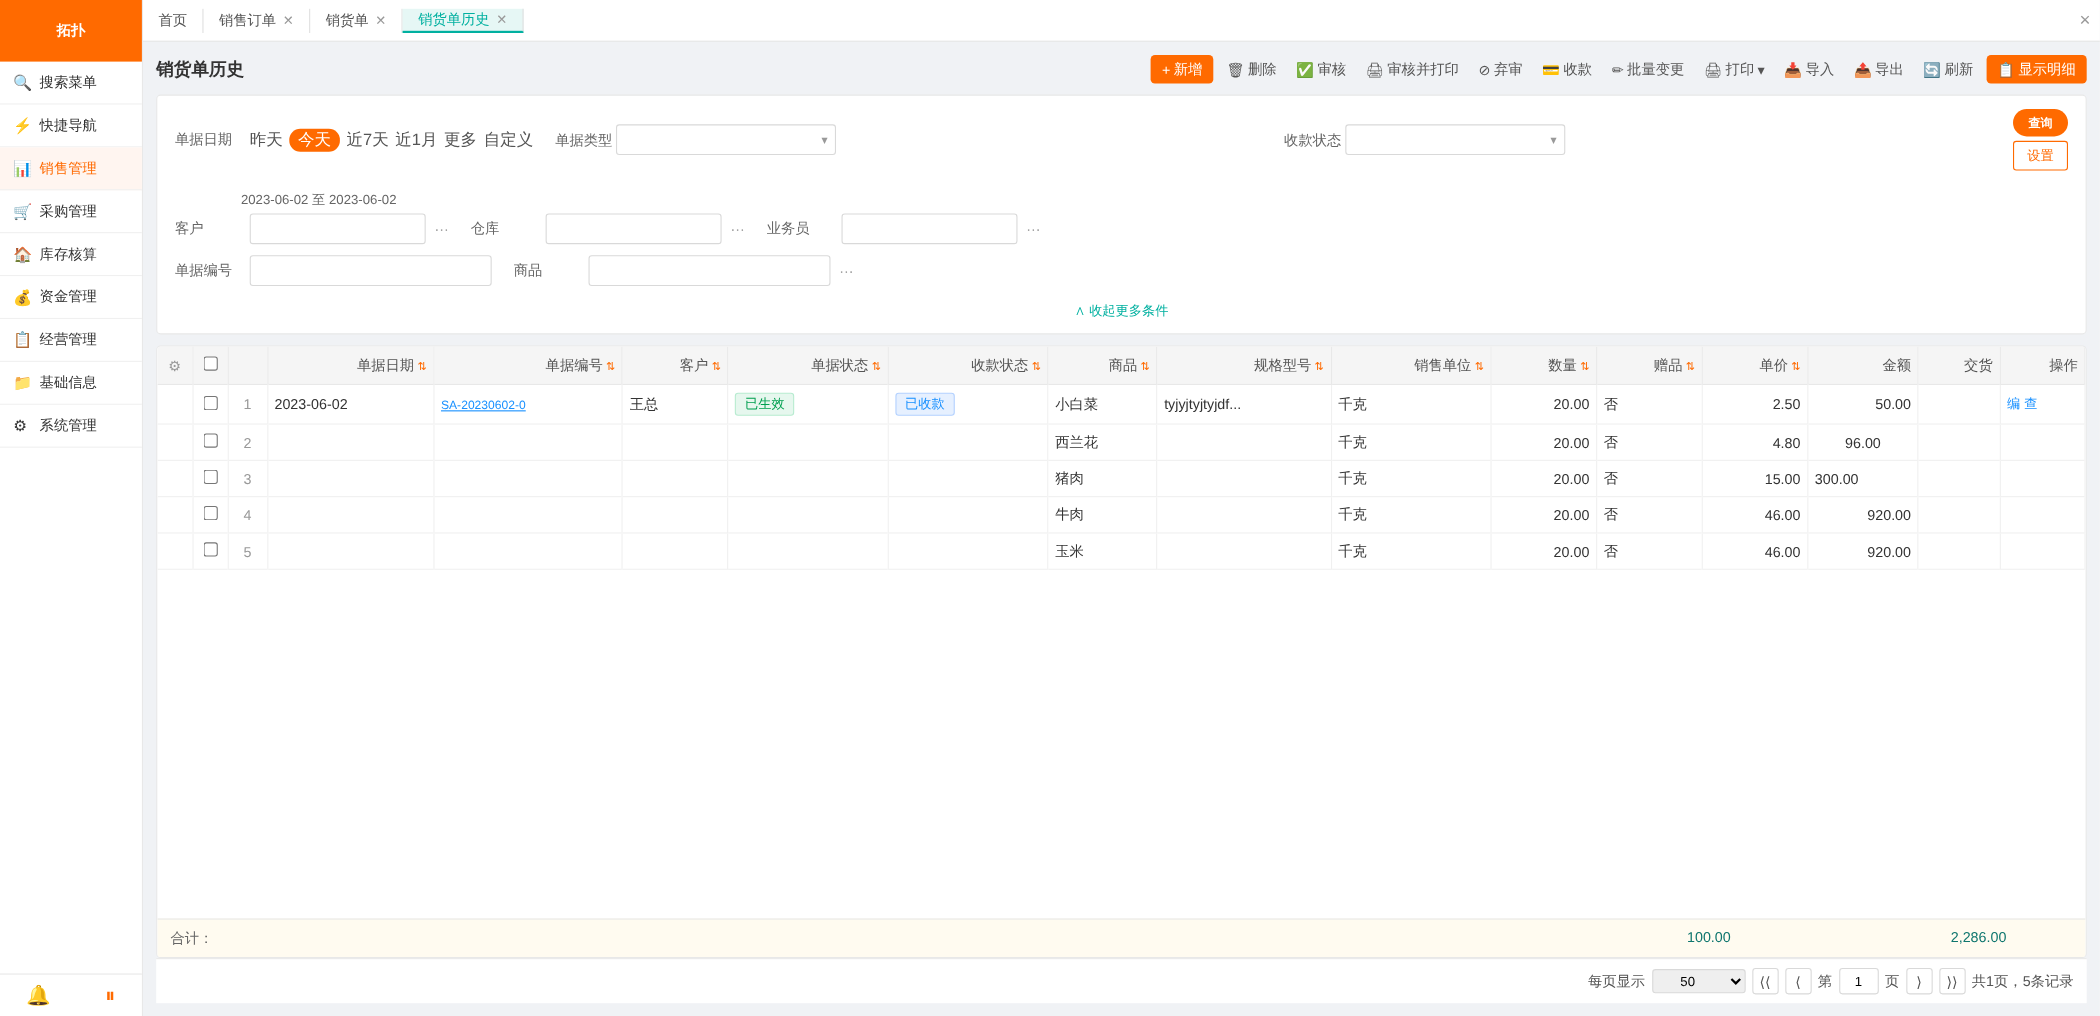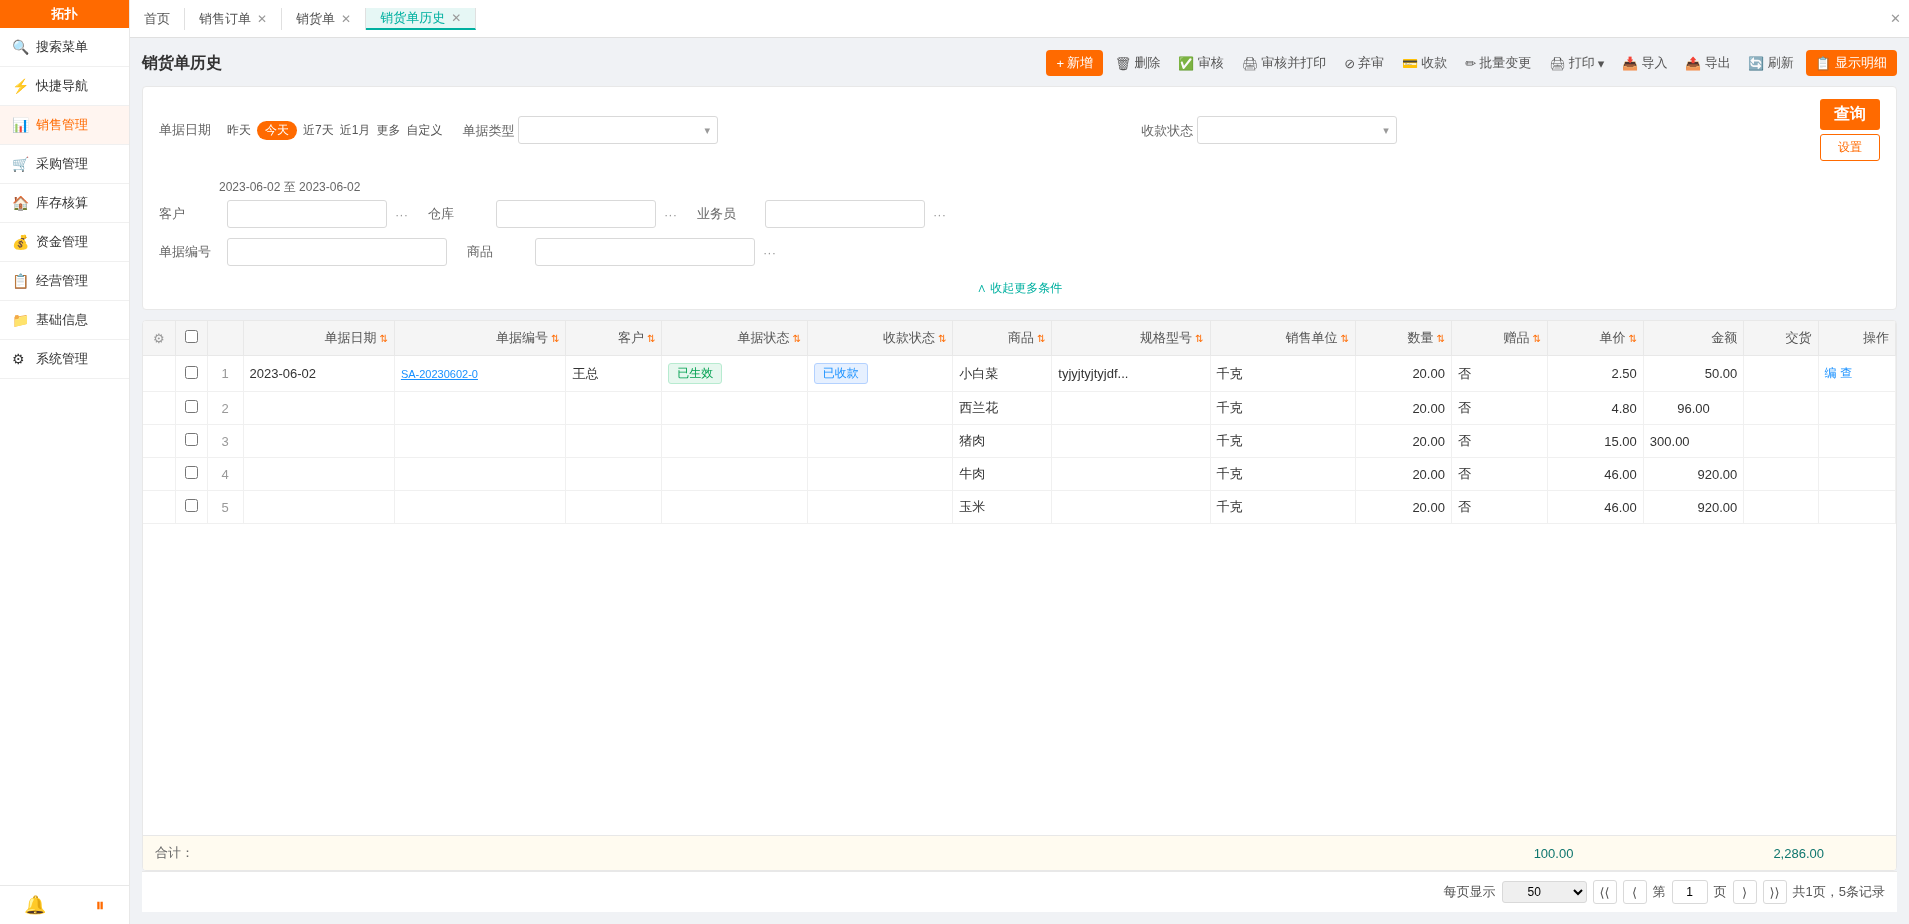--- a/index.html
+++ b/index.html
@@ -8,21 +8,21 @@
     
     .sidebar {
       width: 130px;
       background: #fff;
       border-right: 1px solid #e8e8e8;
       display: flex;
       flex-direction: column;
       flex-shrink: 0;
     }
     .sidebar-logo {
-      height: 28px;
+      height: 56px;
       background: #ff6a00;
       display: flex;
       align-items: center;
       justify-content: center;
       color: white;
       font-size: 14px;
       font-weight: bold;
     }
     .sidebar-item {
       display: flex;
@@ -203,21 +203,21 @@
       font-size: 11px;
     }
     .date-shortcuts {
       display: flex;
       gap: 6px;
       align-items: center;
     }
     .date-shortcut {
       color: #555;
       cursor: pointer;
-      font-size: 12px;
+      font-size: 15px;
     }
     .date-shortcut.active {
       background: #ff6a00;
       color: white;
       border-radius: 10px;
       padding: 1px 8px;
     }
     .date-range-text {
       color: #666;
       font-size: 12px;
@@ -288,21 +288,21 @@
     .badge-green { background: #e6f7ee; color: #00a050; border: 1px solid #b7ebd0; }
     .badge-blue { background: #e6f0ff; color: #1890ff; border: 1px solid #b3d1ff; }
     .link-text { color: #1890ff; cursor: pointer; text-decoration: underline; font-size: 11px; }
     .op-btn { color: #1890ff; cursor: pointer; font-size: 12px; }
 
     
     .summary-row {
       background: #fffbf0;
       border-top: 1px solid #e8e8e8;
       display: flex;
-      align-items: center;
+      align-items: flex-start;
       padding: 8px 12px;
       gap: 20px;
       font-size: 13px;
       margin-top: 16px;
     }
     .summary-label { color: #666; }
     .summary-val { font-weight: normal; color: #0f766e; }
 
     
     .pagination {
@@ -357,24 +357,24 @@
       color: #ff6a00;
       border-radius: 3px;
       padding: 4px 10px;
       cursor: pointer;
       font-size: 12px;
     }
     .query-btn {
       background: #ff6a00;
       border: none;
       color: white;
-      border-radius: 3px;
+      border-radius: 13px;
       padding: 5px 14px;
       cursor: pointer;
-      font-size: 16px;
+      font-size: 11px;
       font-weight: bold;
     }
   </style>
 </head>
 <body>
 
 <div class="sidebar">
   <div class="sidebar-logo">
     <span>拓扑</span>
   </div>

